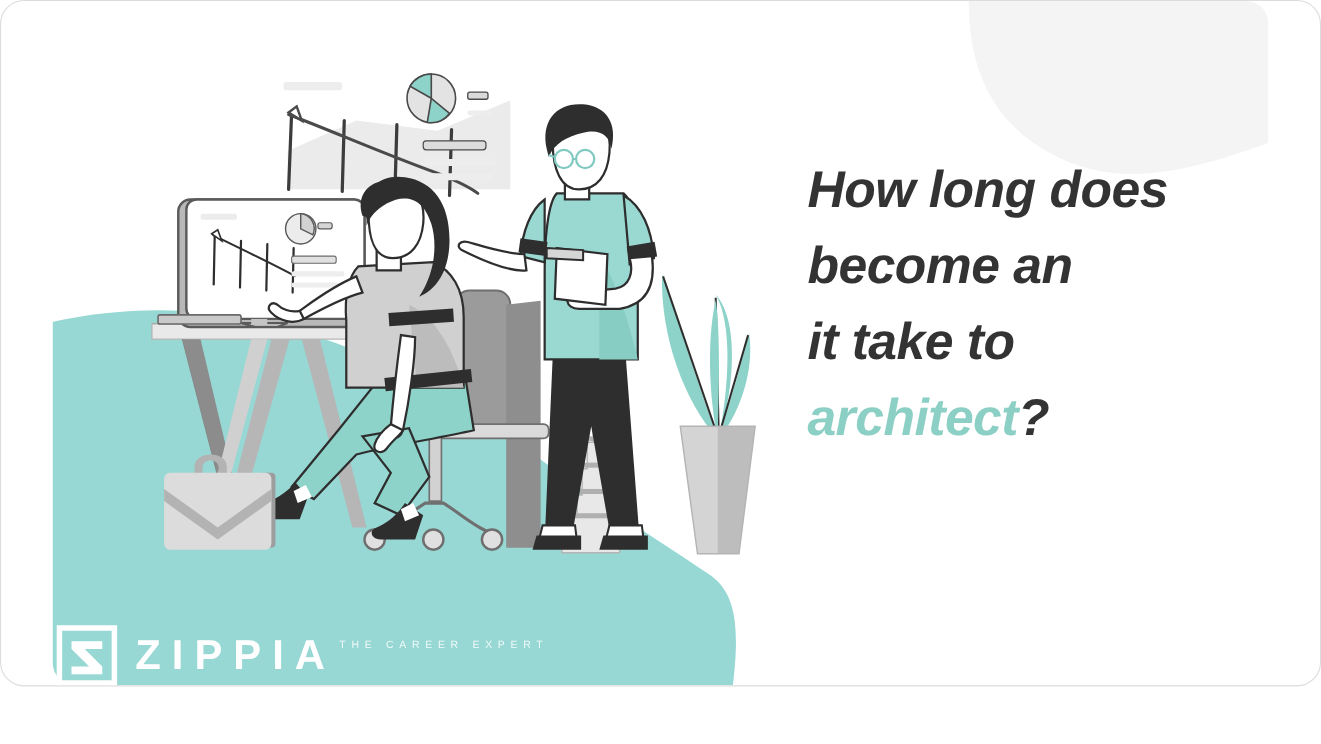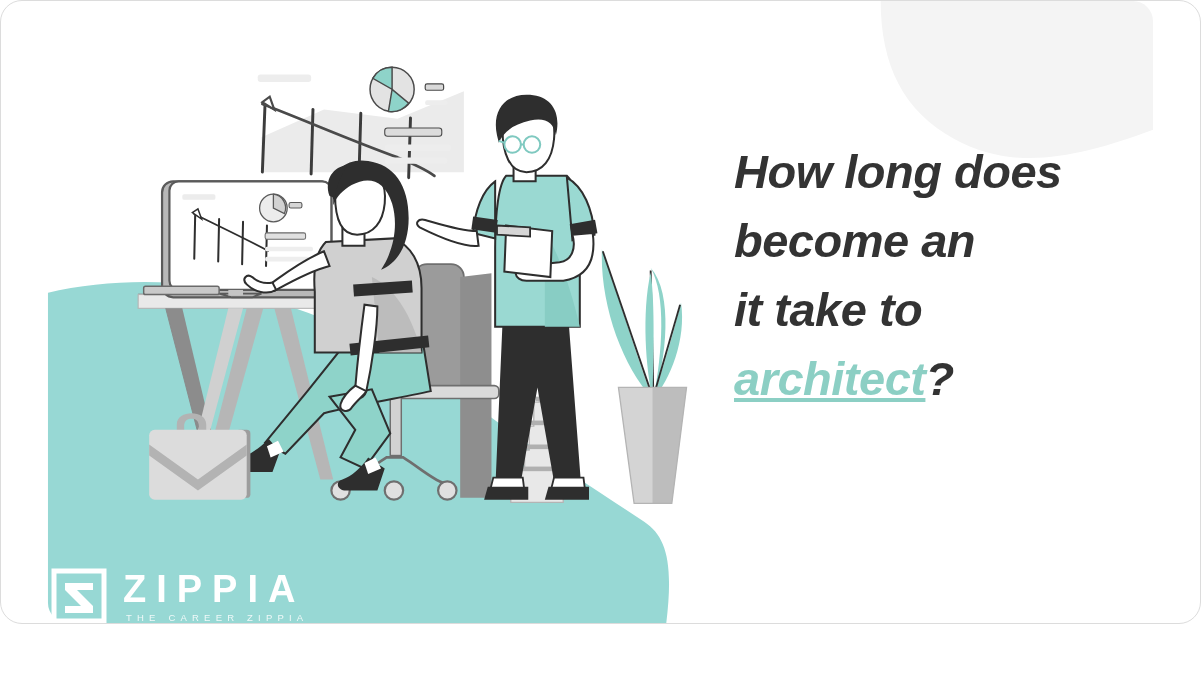--- a/index.html
+++ b/index.html
@@ -10,26 +10,26 @@
         background:#ffffff;border:1px solid #dcdcdc;border-radius:22px;
         overflow:hidden;}
 
   .layer{position:absolute;inset:0;}
   .layer svg{display:block;width:100%;height:100%;}
 
   
   .headline{position:absolute;left:733px;top:136px;width:420px;
             font-size:47px;line-height:69px;font-weight:bold;font-style:italic;
             letter-spacing:-0.5px;color:#333333;}
-  .headline .accent{color:#8ccfc4;text-decoration:underline;}
+  .headline .accent{color:#8ccfc4;}
 
   
   .logo{position:absolute;left:50px;top:567px;display:flex;align-items:center;gap:16px;}
   .logo-mark{width:56px;height:56px;flex:0 0 auto;}
-  .logo-text{display:flex;flex-direction:column;justify-content:center;}
+  .logo-text{display:flex;flex-direction:row;justify-content:center;}
   .logo-word{font-size:38px;font-weight:bold;letter-spacing:10px;color:#ffffff;line-height:1.0;}
   .logo-tag{font-size:9.5px;letter-spacing:5.2px;color:#ffffff;opacity:.85;
             margin-top:4px;margin-left:3px;}
 </style>
 </head>
 <body>
 
 <div class="card">
 
   <div class="layer">
@@ -254,17 +254,17 @@
 
   <div class="logo">
     <span class="logo-mark">
       <svg viewBox="0 0 56 56" xmlns="http://www.w3.org/2000/svg">
         <path d="M3,3 L53,3 L53,53 L3,53 Z" fill="none" stroke="#ffffff" stroke-width="5"></path>
         <path d="M14,15 L42,15 L42,22 L26,22 L42,38 L42,45 L14,45 L14,38 L30,38 L14,22 Z" fill="#ffffff"></path>
       </svg>
     </span>
     <span class="logo-text">
       <span class="logo-word">ZIPPIA</span>
-      <span class="logo-tag">THE CAREER ZIPPIA</span>
+      <span class="logo-tag">THE CAREER EXPERT</span>
     </span>
   </div>
 
 </div>
 
 </body></html>

